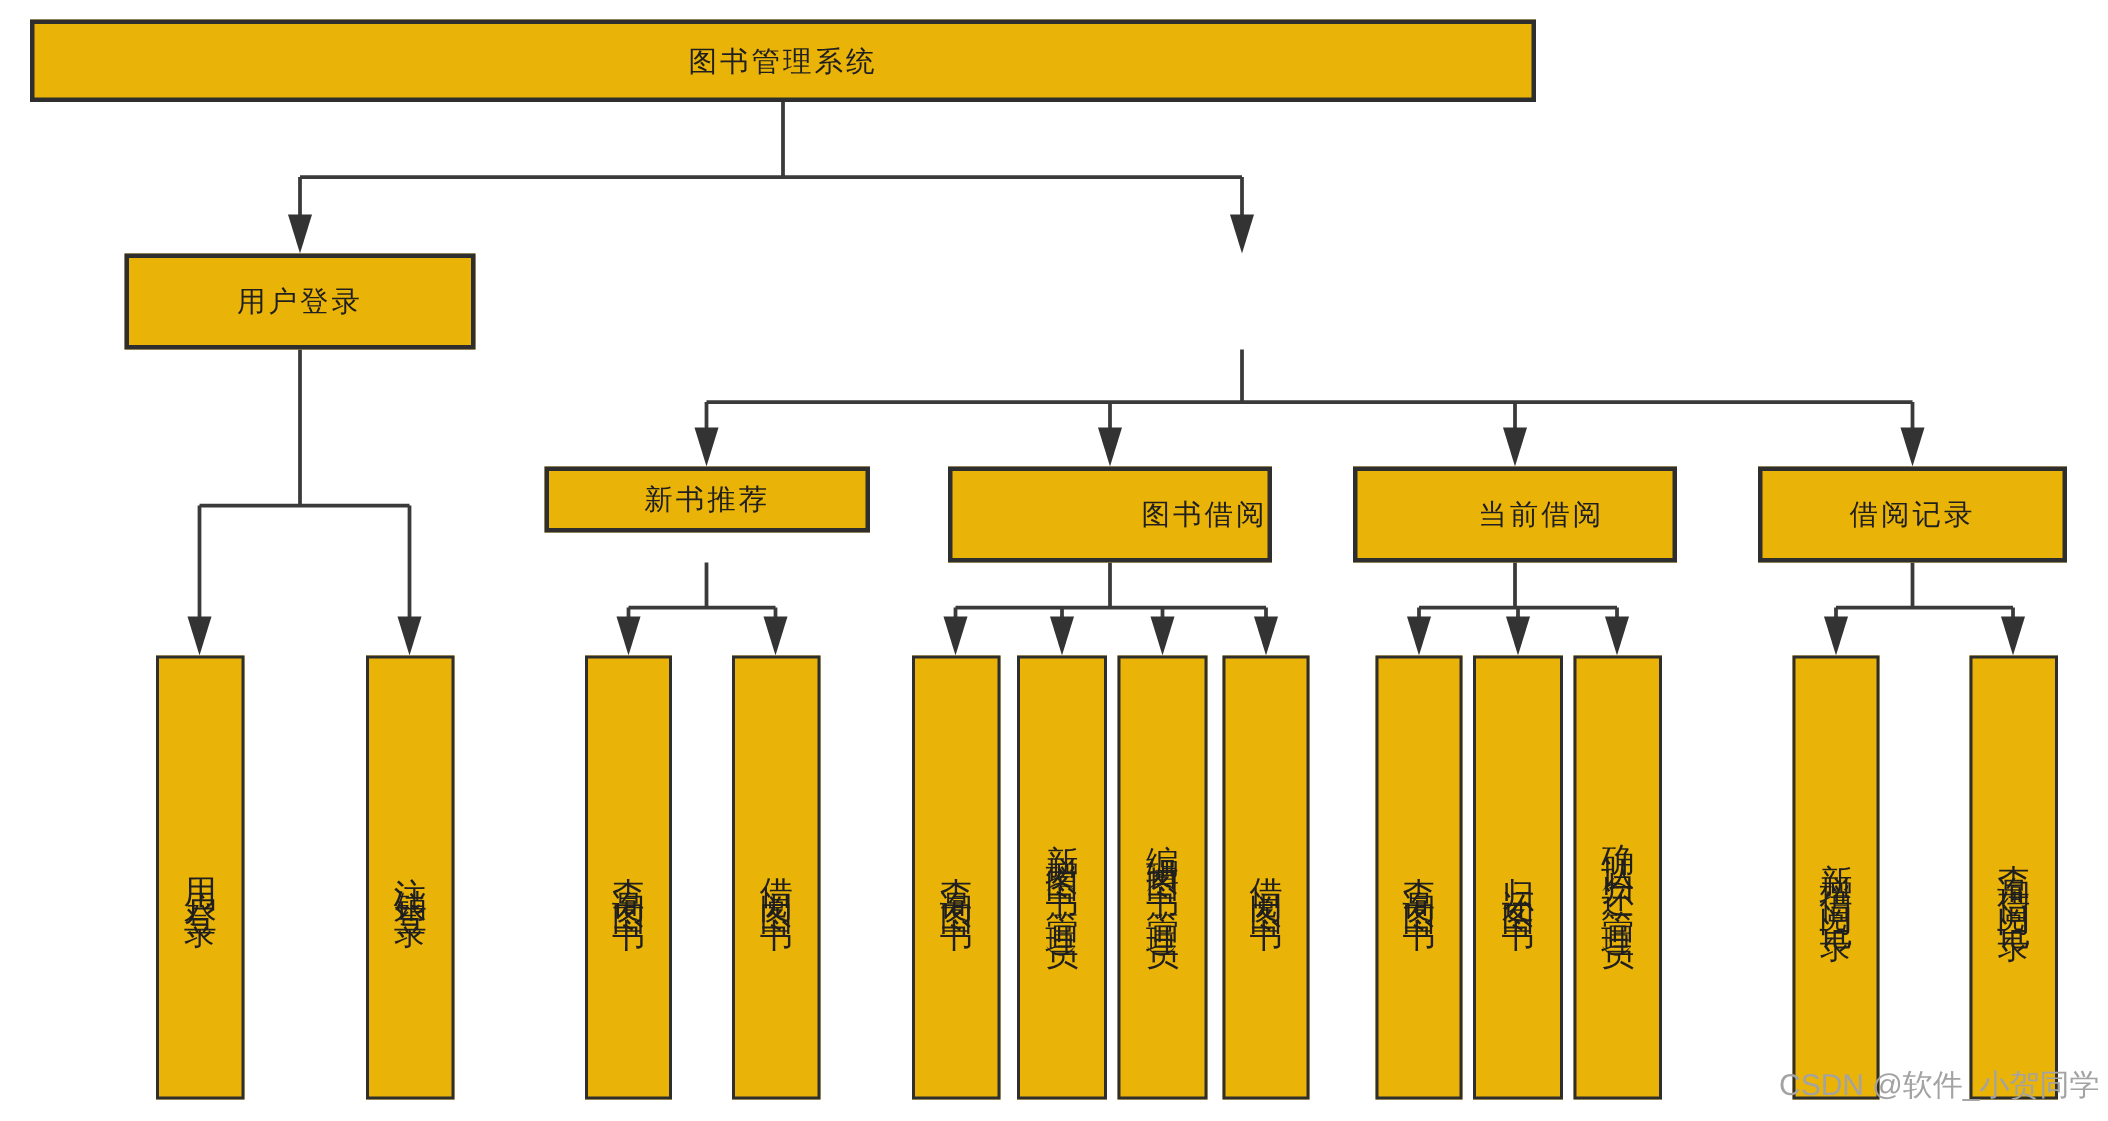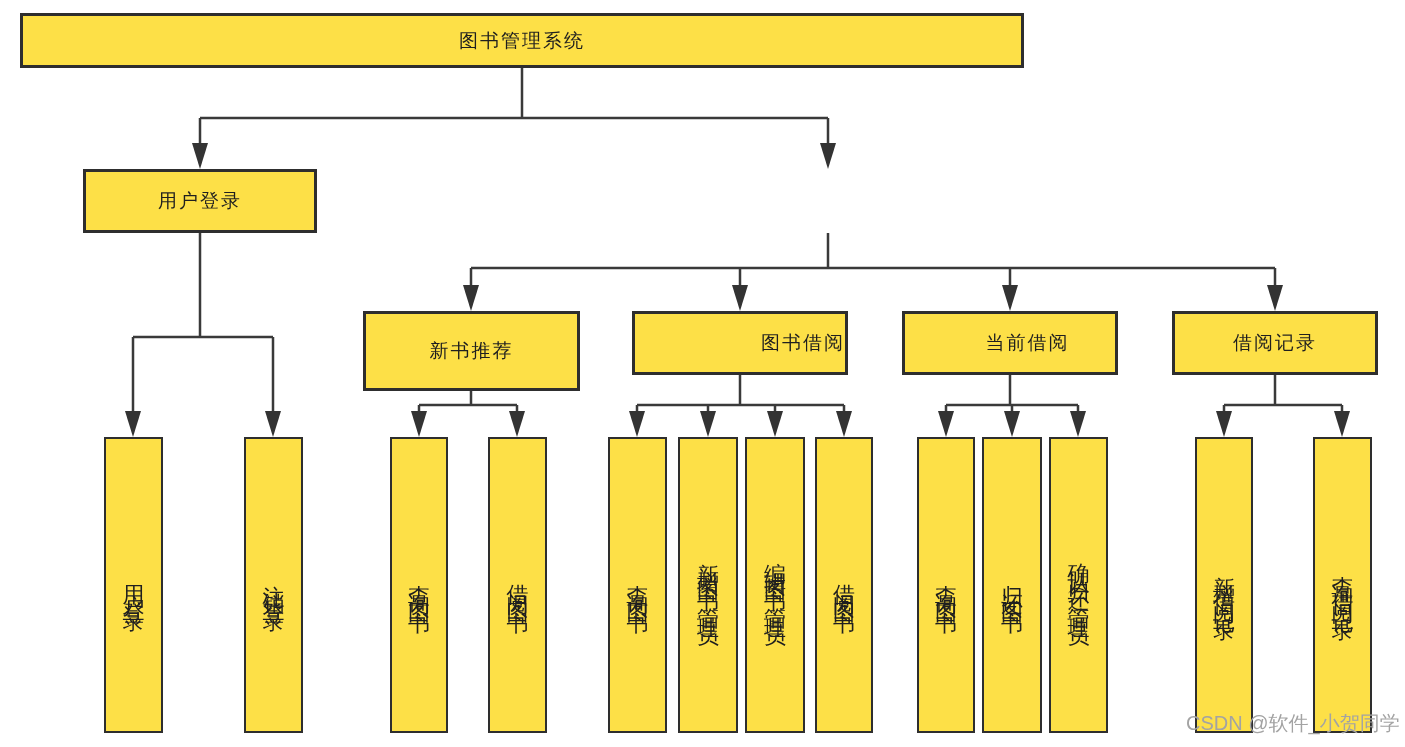--- a/index.html
+++ b/index.html
@@ -19,21 +19,21 @@
     position: absolute;
     left: 0;
     top: 0;
     width: 1405px;
     height: 747px;
     z-index: 1;
   }
   .node {
     position: absolute;
     box-sizing: border-box;
-    background: #fde047;
+    background: #eab308;
     border: 3px solid #2e2e2e;
     display: flex;
     align-items: center;
     justify-content: center;
     color: #1f1f1f;
     z-index: 2;
   }
   .node.h-label {
     font-size: 19px;
     letter-spacing: 2px;
@@ -107,21 +107,21 @@
   </svg>
 
   <div class="node h-label" style="left:20px; top:13px; width:1004px; height:55px;">
     <span>图书管理系统</span>
   </div>
 
   <div class="node h-label" style="left:83px; top:169px; width:234px; height:64px;">
     <span>用户登录</span>
   </div>
 
-  <div class="node h-label" style="left:363px; top:311px; width:217px; height:80px;">
+  <div class="node h-label" style="left:363px; top:311px; width:217px; height:44px;">
     <span>新书推荐</span>
   </div>
   <div class="node h-label" style="left:632px; top:311px; width:216px; height:64px;justify-content:flex-end;">
     <span>图书借阅</span>
   </div>
   <div class="node h-label" style="left:902px; top:311px; width:216px; height:64px;padding-left:35px;">
     <span>当前借阅</span>
   </div>
   <div class="node h-label" style="left:1172px; top:311px; width:206px; height:64px;">
     <span>借阅记录</span>

